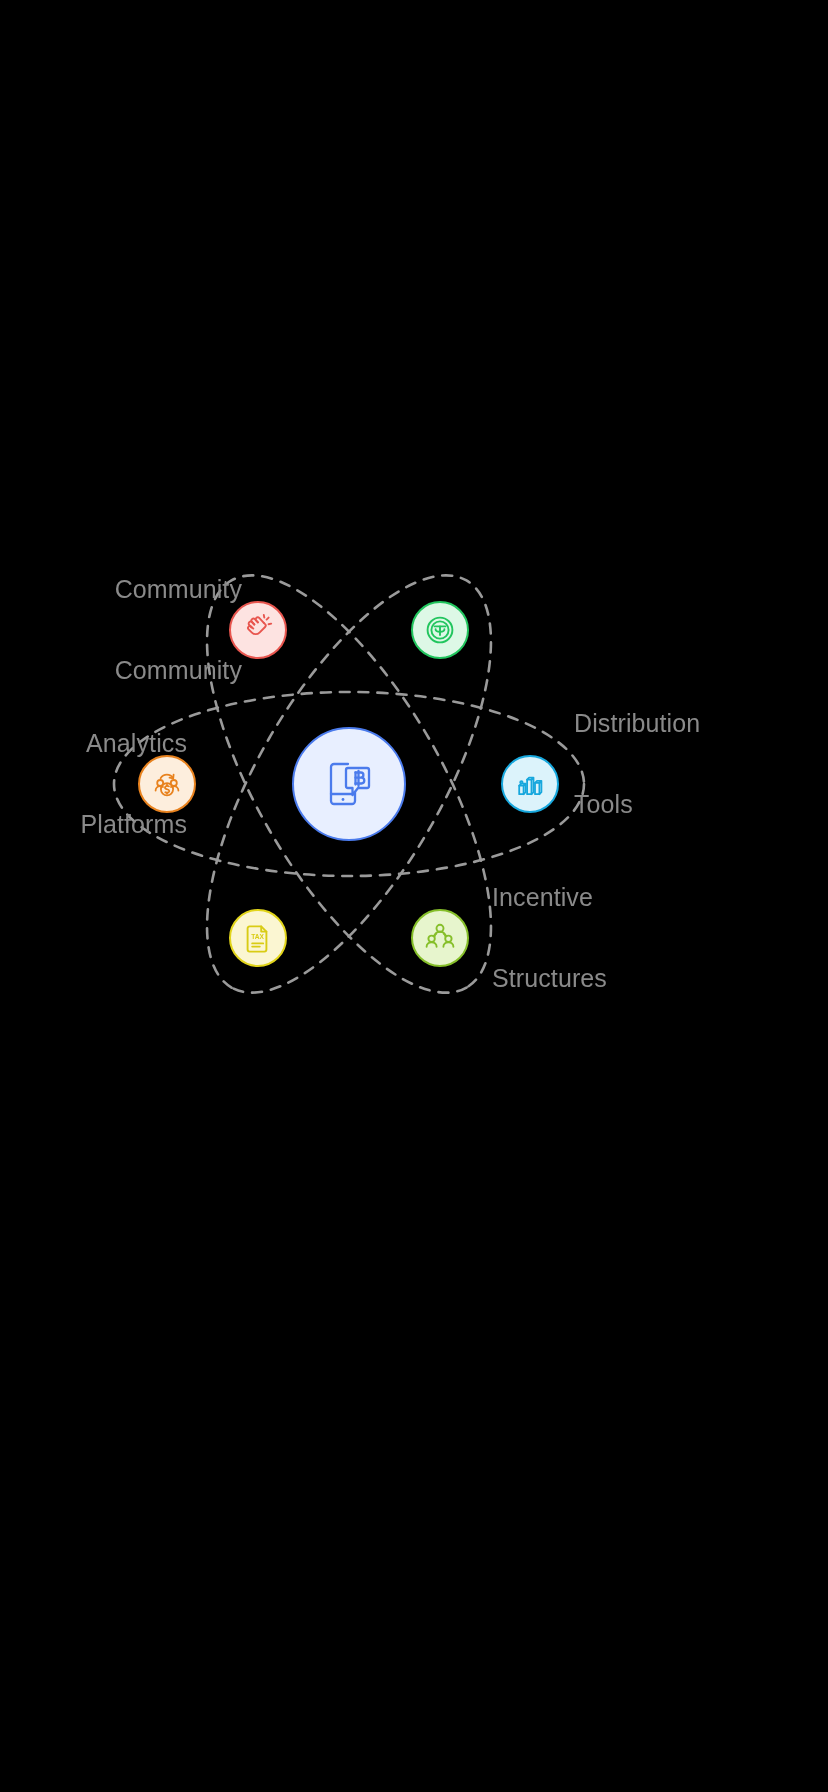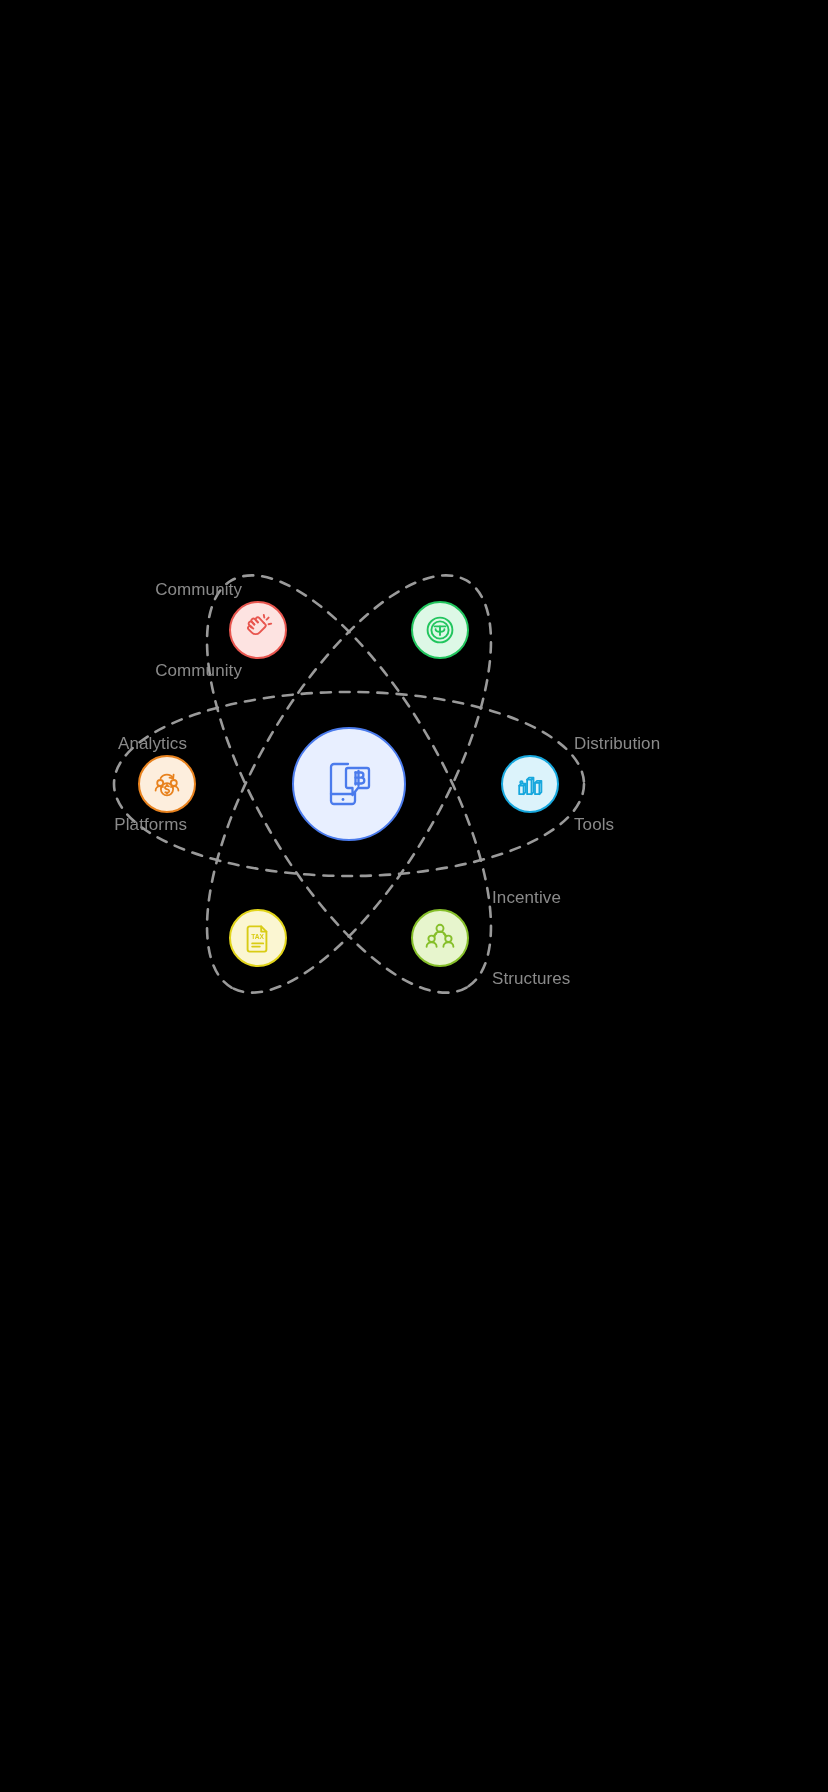--- a/index.html
+++ b/index.html
@@ -22,21 +22,21 @@
     background:#e8efff; border:2.5px solid #4b7bec;
     left:349px; top:784px;
   }
   .sat{
     width:58px; height:58px; border-width:2.5px; border-style:solid;
   }
   .sat svg, .center-node svg{ display:block; }
 
   .label{
     position:absolute; color:#8a8a8a;
-    font-size:17px; line-height:27px;
+    font-size:25px; line-height:27px;
     white-space:pre; transform:translateY(-50%);
     letter-spacing:0.1px;
   }
   .label.right{ text-align:left; }
   .label.left{ text-align:right; }
 
   
   .n-community{ background:#fde3e1; border-color:#e8564f; left:258px; top:630px; }
   .n-token    { background:#ddf8e6; border-color:#22c55e; left:440px; top:630px; }
   .n-analytics{ background:#fdeedd; border-color:#e8821e; left:167px; top:784px; }
@@ -124,21 +124,21 @@
         <path d="M5.2 17.6h4.4v8.6H5.2z"></path>
         <path d="M5.2 17.6l2-2h4.4l-2 2 M9.6 26.2l2-2v-8.6"></path>
         <path d="M13.1 11.6h4.4v14.6h-4.4z"></path>
         <path d="M13.1 11.6l2-2h4.4l-2 2 M17.5 26.2l2-2V9.6"></path>
         <path d="M21 14.8h4.4v11.4H21z"></path>
         <path d="M21 14.8l2-2h4.4l-2 2 M25.4 26.2l2-2V12.8"></path>
         <circle cx="7.4" cy="14.3" r="1.2"></circle>
       </svg>
     </span>
   </div>
-  <div class="label right" style="left:574px; top:784px;">
+  <div class="label right" style="left:574px; top:764px;">
     <div>Distribution</div>
     <div>Tools</div>
   </div>
 
   <div class="node sat n-simul">
     <span>
       <svg width="32" height="32" viewBox="0 0 32 32" fill="none" stroke="#d9cc14" stroke-width="1.9" stroke-linecap="round" stroke-linejoin="round">
         <path d="M7.6 4.4h11.6l5.2 5.2v18a2 2 0 0 1-2 2H7.6a2 2 0 0 1-2-2V6.4a2 2 0 0 1 2-2z"></path>
         <path d="M19.2 4.4v5.2h5.2"></path>
         <path d="M10.2 21.4h11 M10.2 24.6h7.6"></path>

